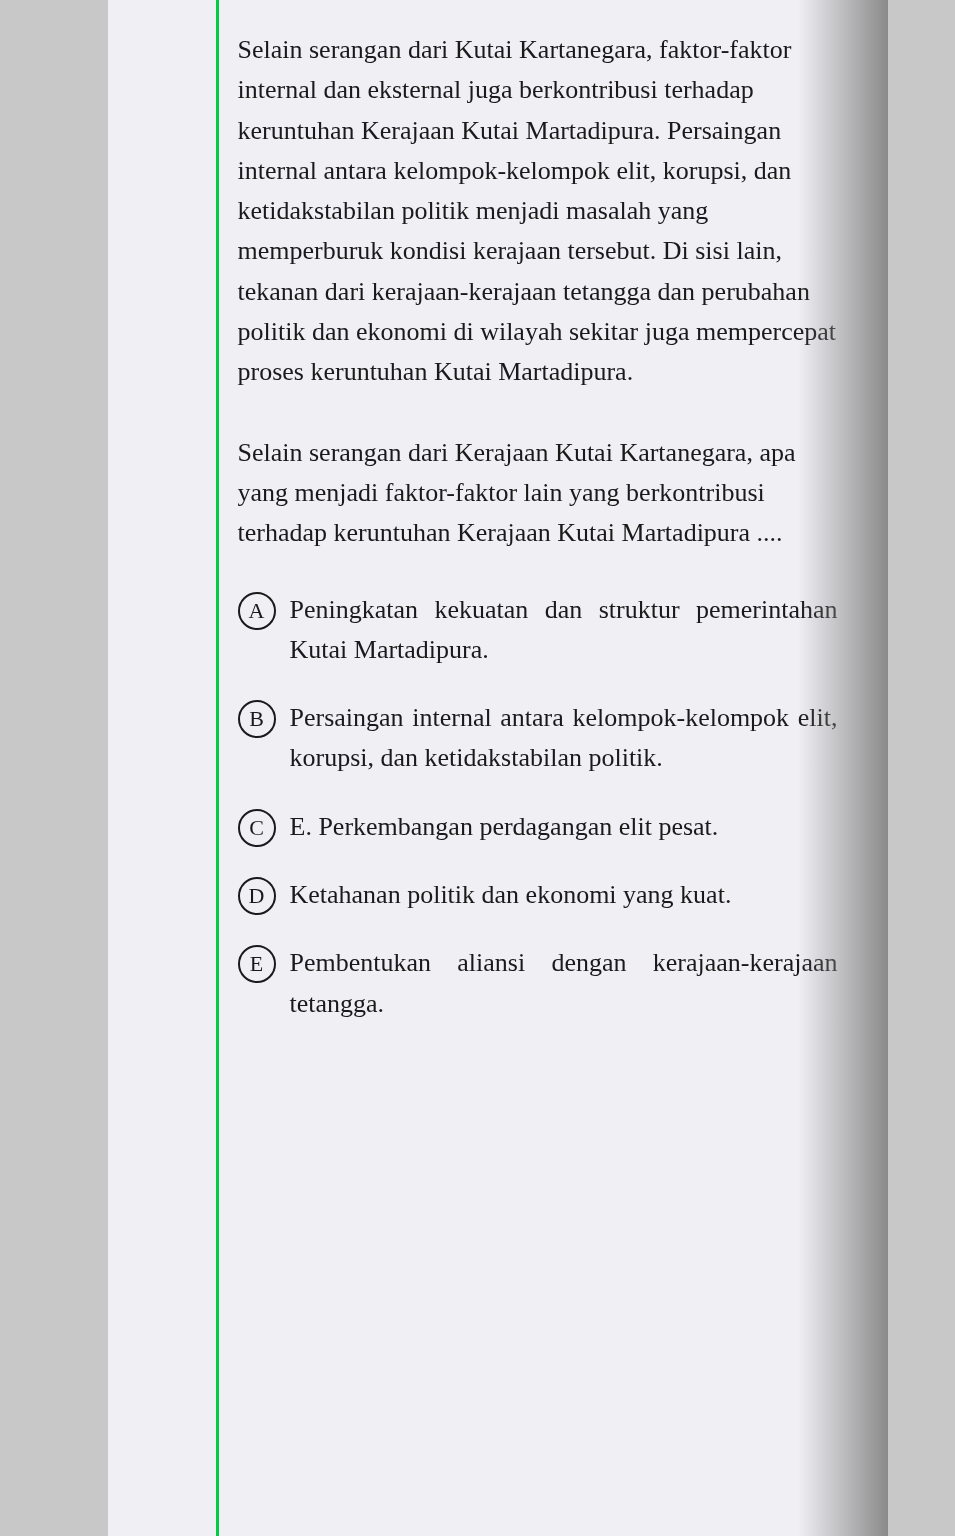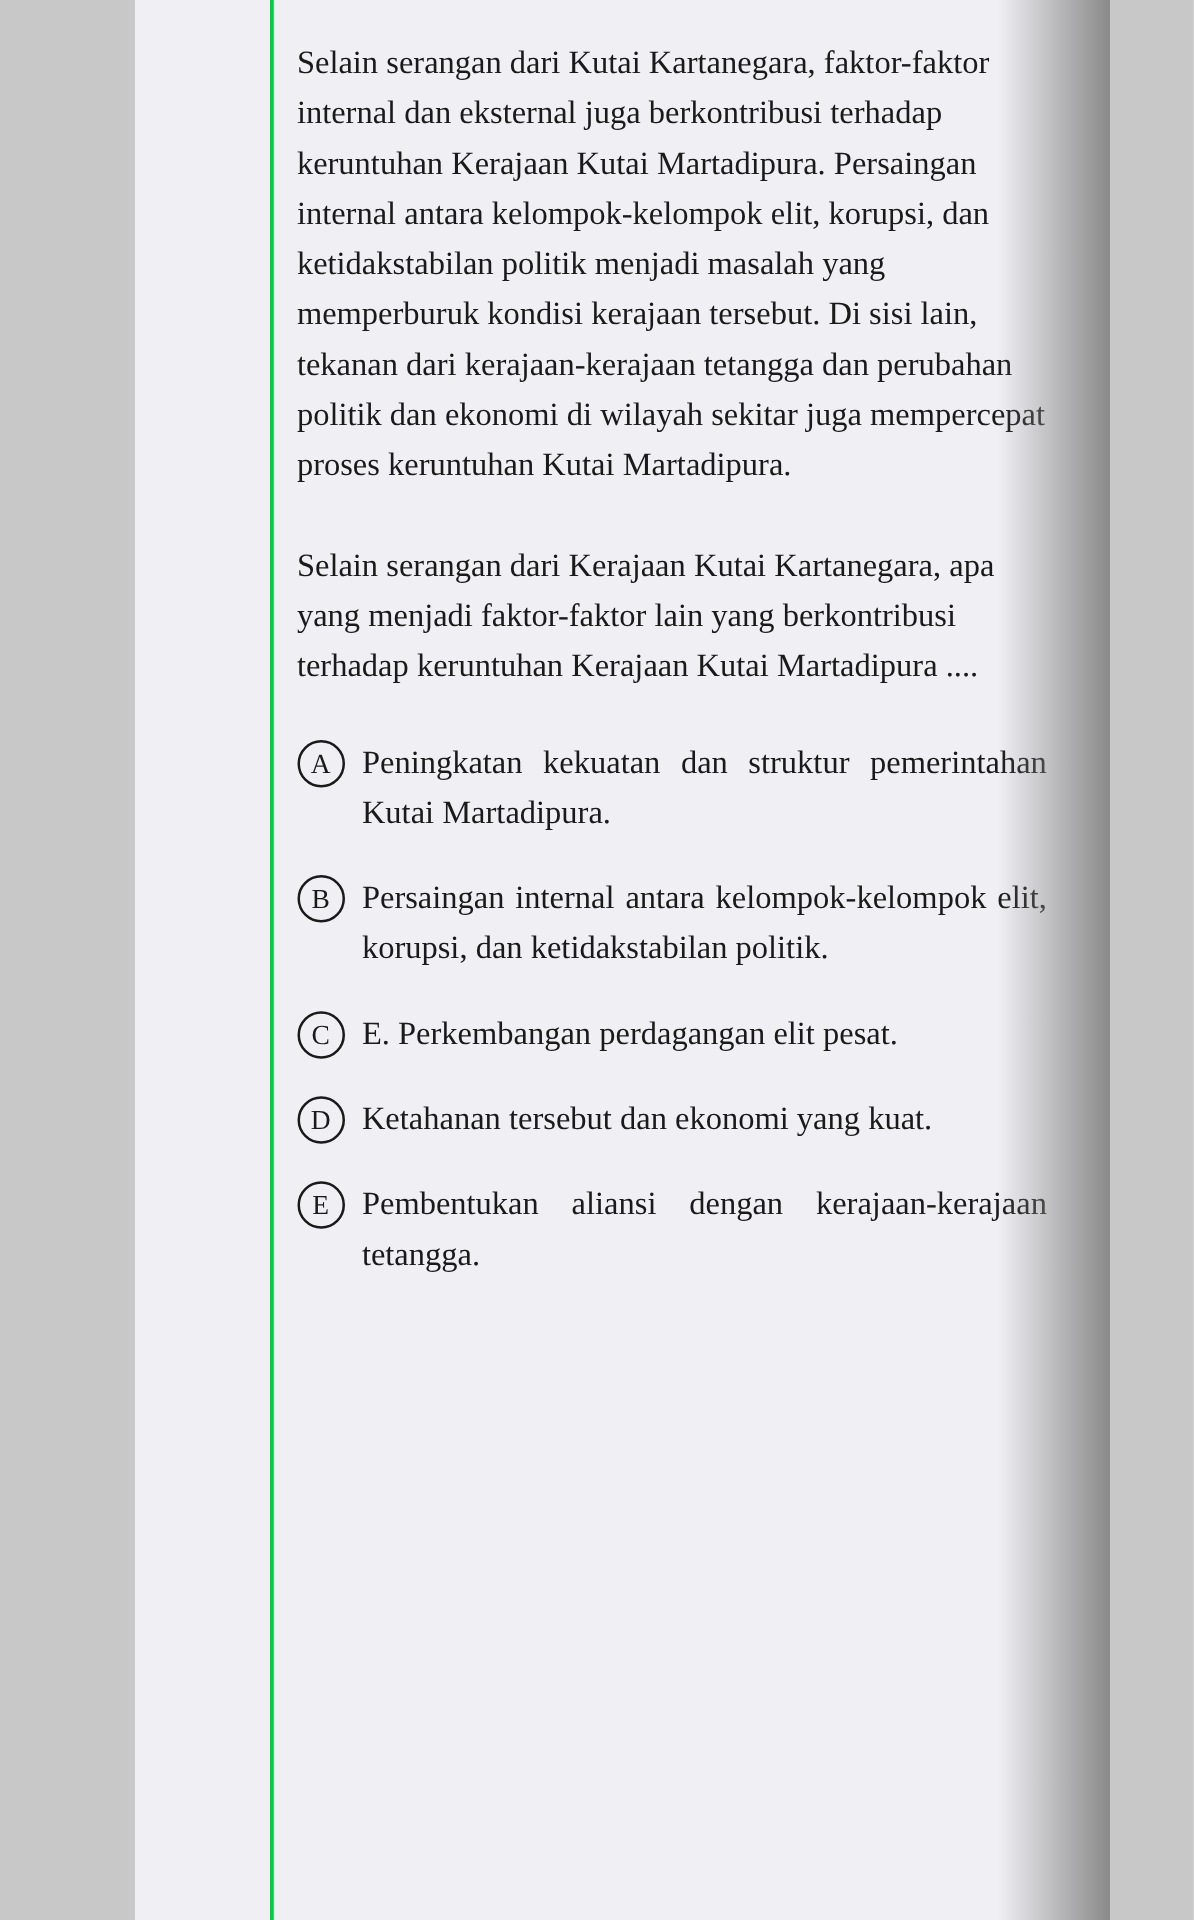--- a/index.html
+++ b/index.html
@@ -125,21 +125,21 @@
         <span class="option-text">Persaingan  internal  antara  kelompok-kelompok  elit,  korupsi,  dan ketidakstabilan politik.</span>
       </li>
 
       <li class="option-item">
         <div class="option-circle">C</div>
         <span class="option-text">E.  Perkembangan  perdagangan  elit pesat.</span>
       </li>
 
       <li class="option-item">
         <div class="option-circle">D</div>
-        <span class="option-text">Ketahanan  tersebut  dan  ekonomi  yang kuat.</span>
+        <span class="option-text">Ketahanan  politik  dan  ekonomi  yang kuat.</span>
       </li>
 
       <li class="option-item">
         <div class="option-circle">E</div>
         <span class="option-text">Pembentukan  aliansi  dengan  kerajaan-kerajaan tetangga.</span>
       </li>
 
     </ul>
   </div>
 

